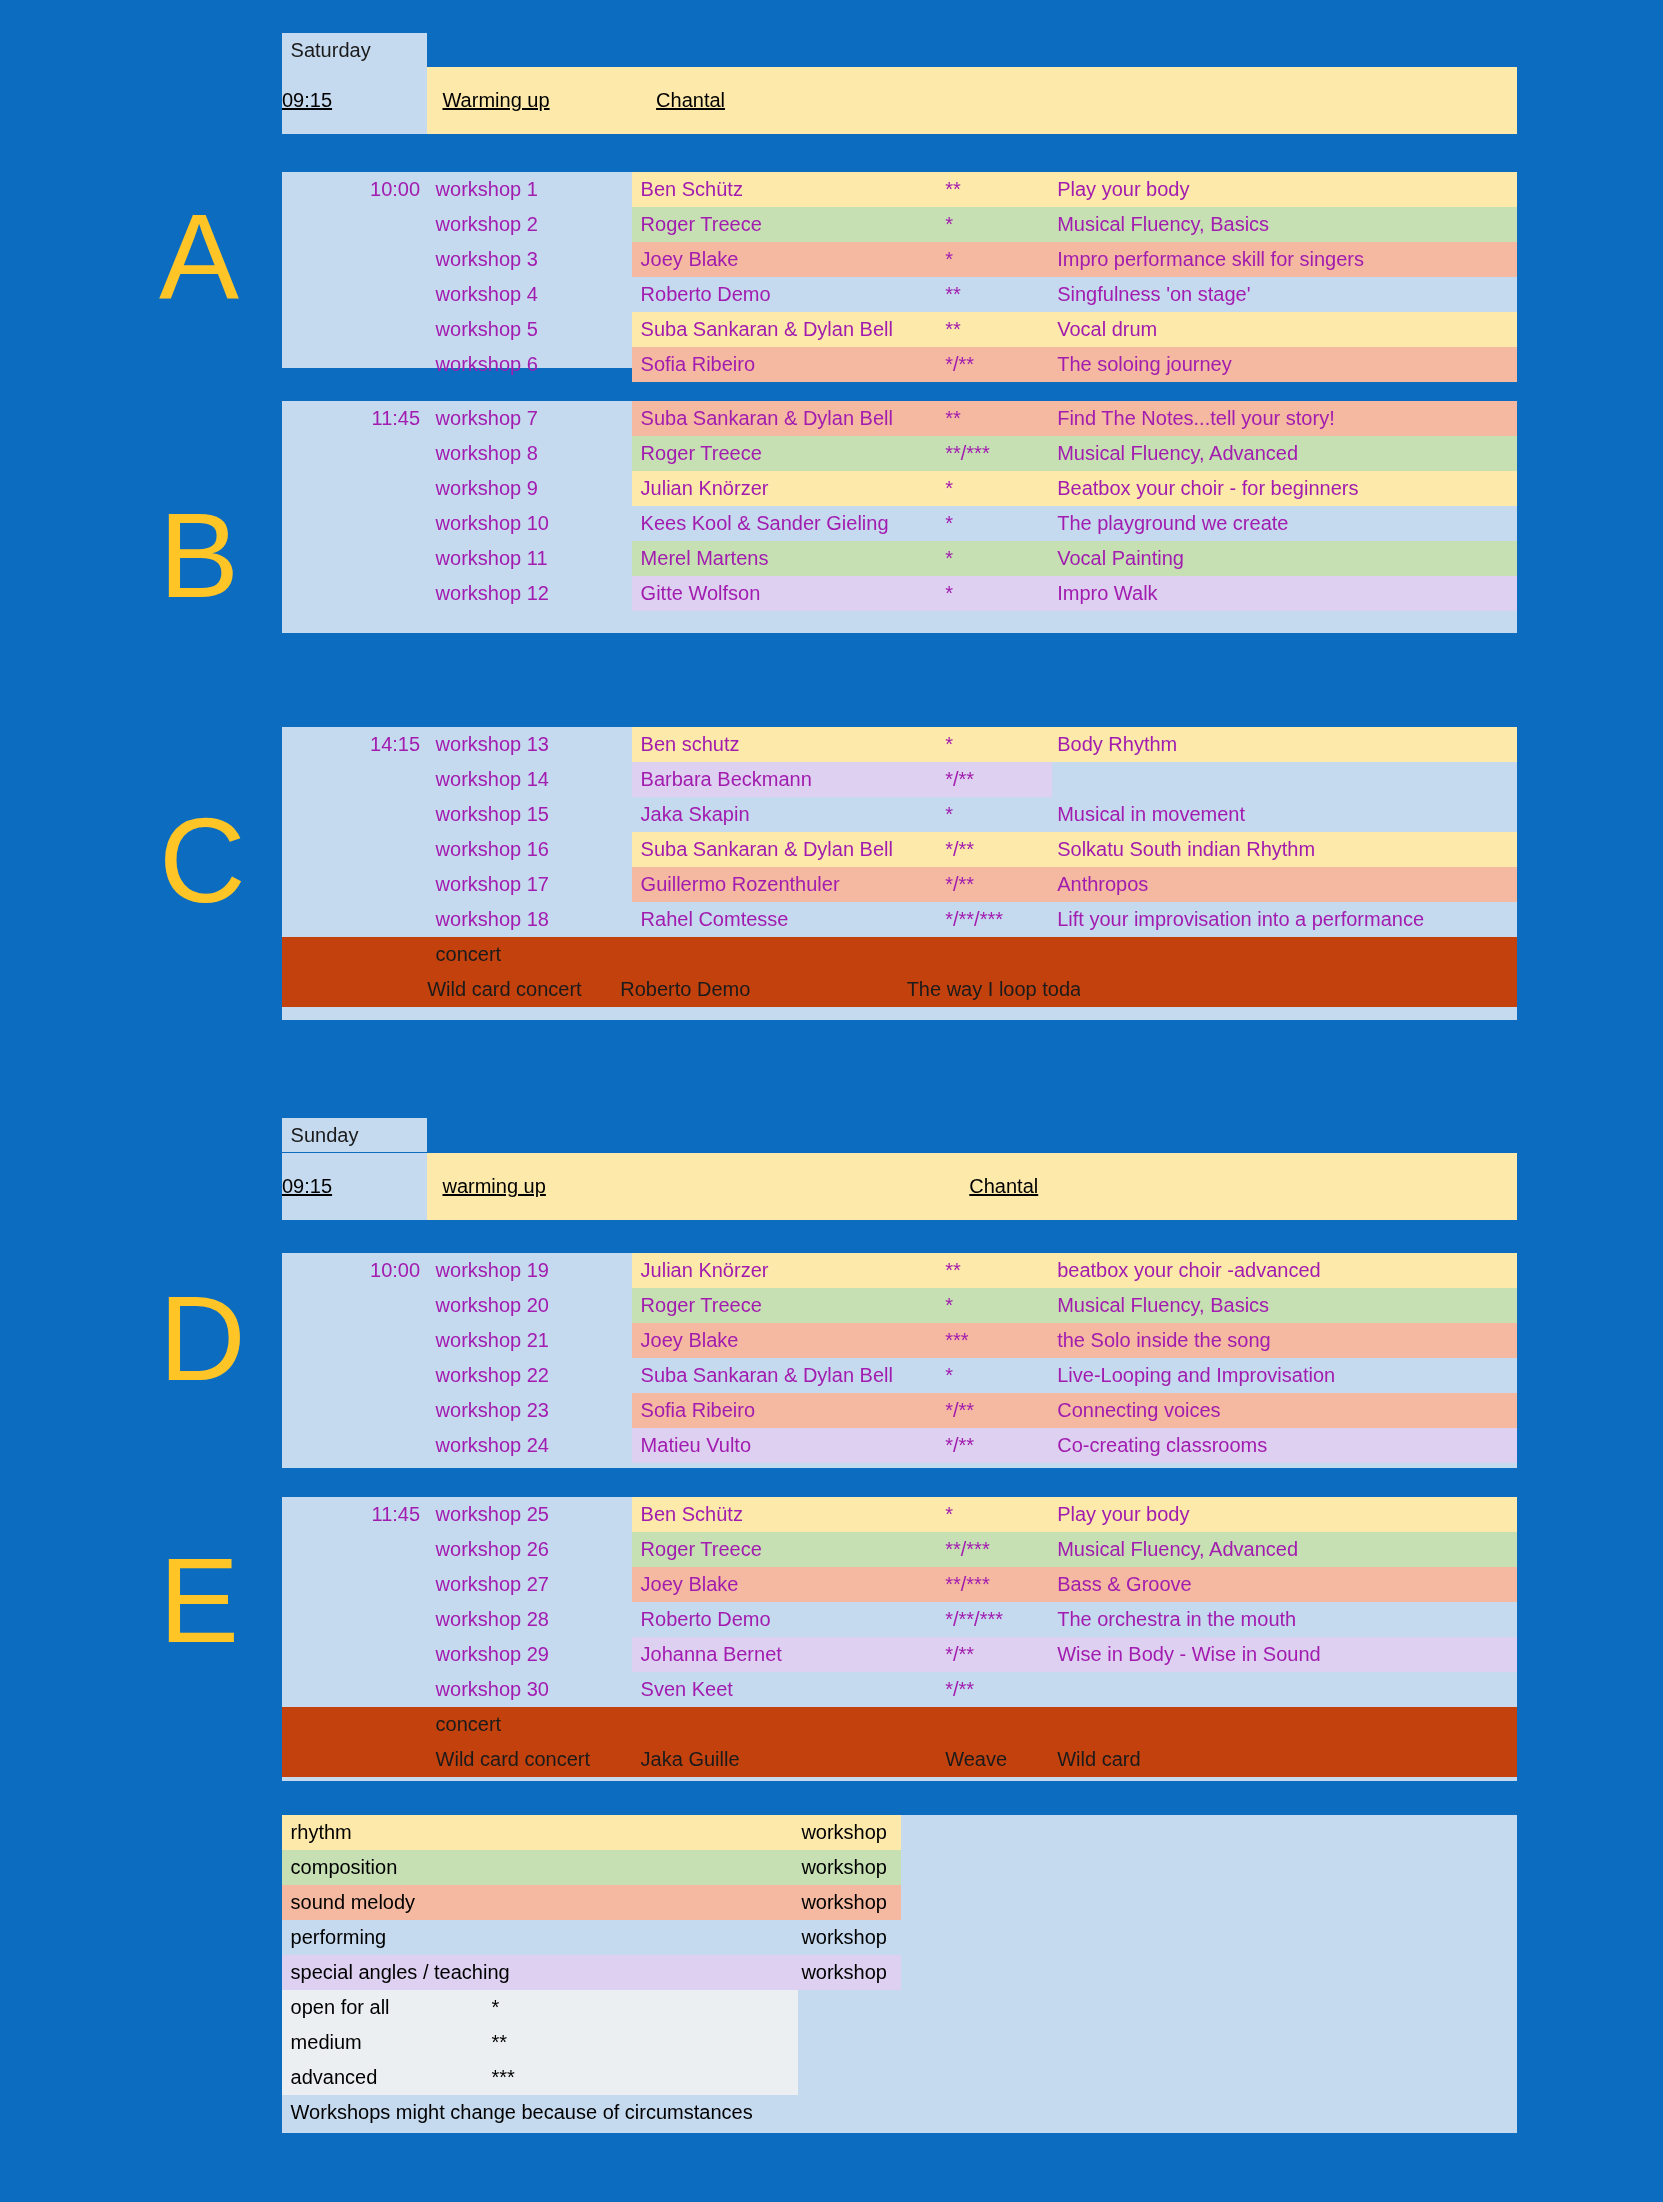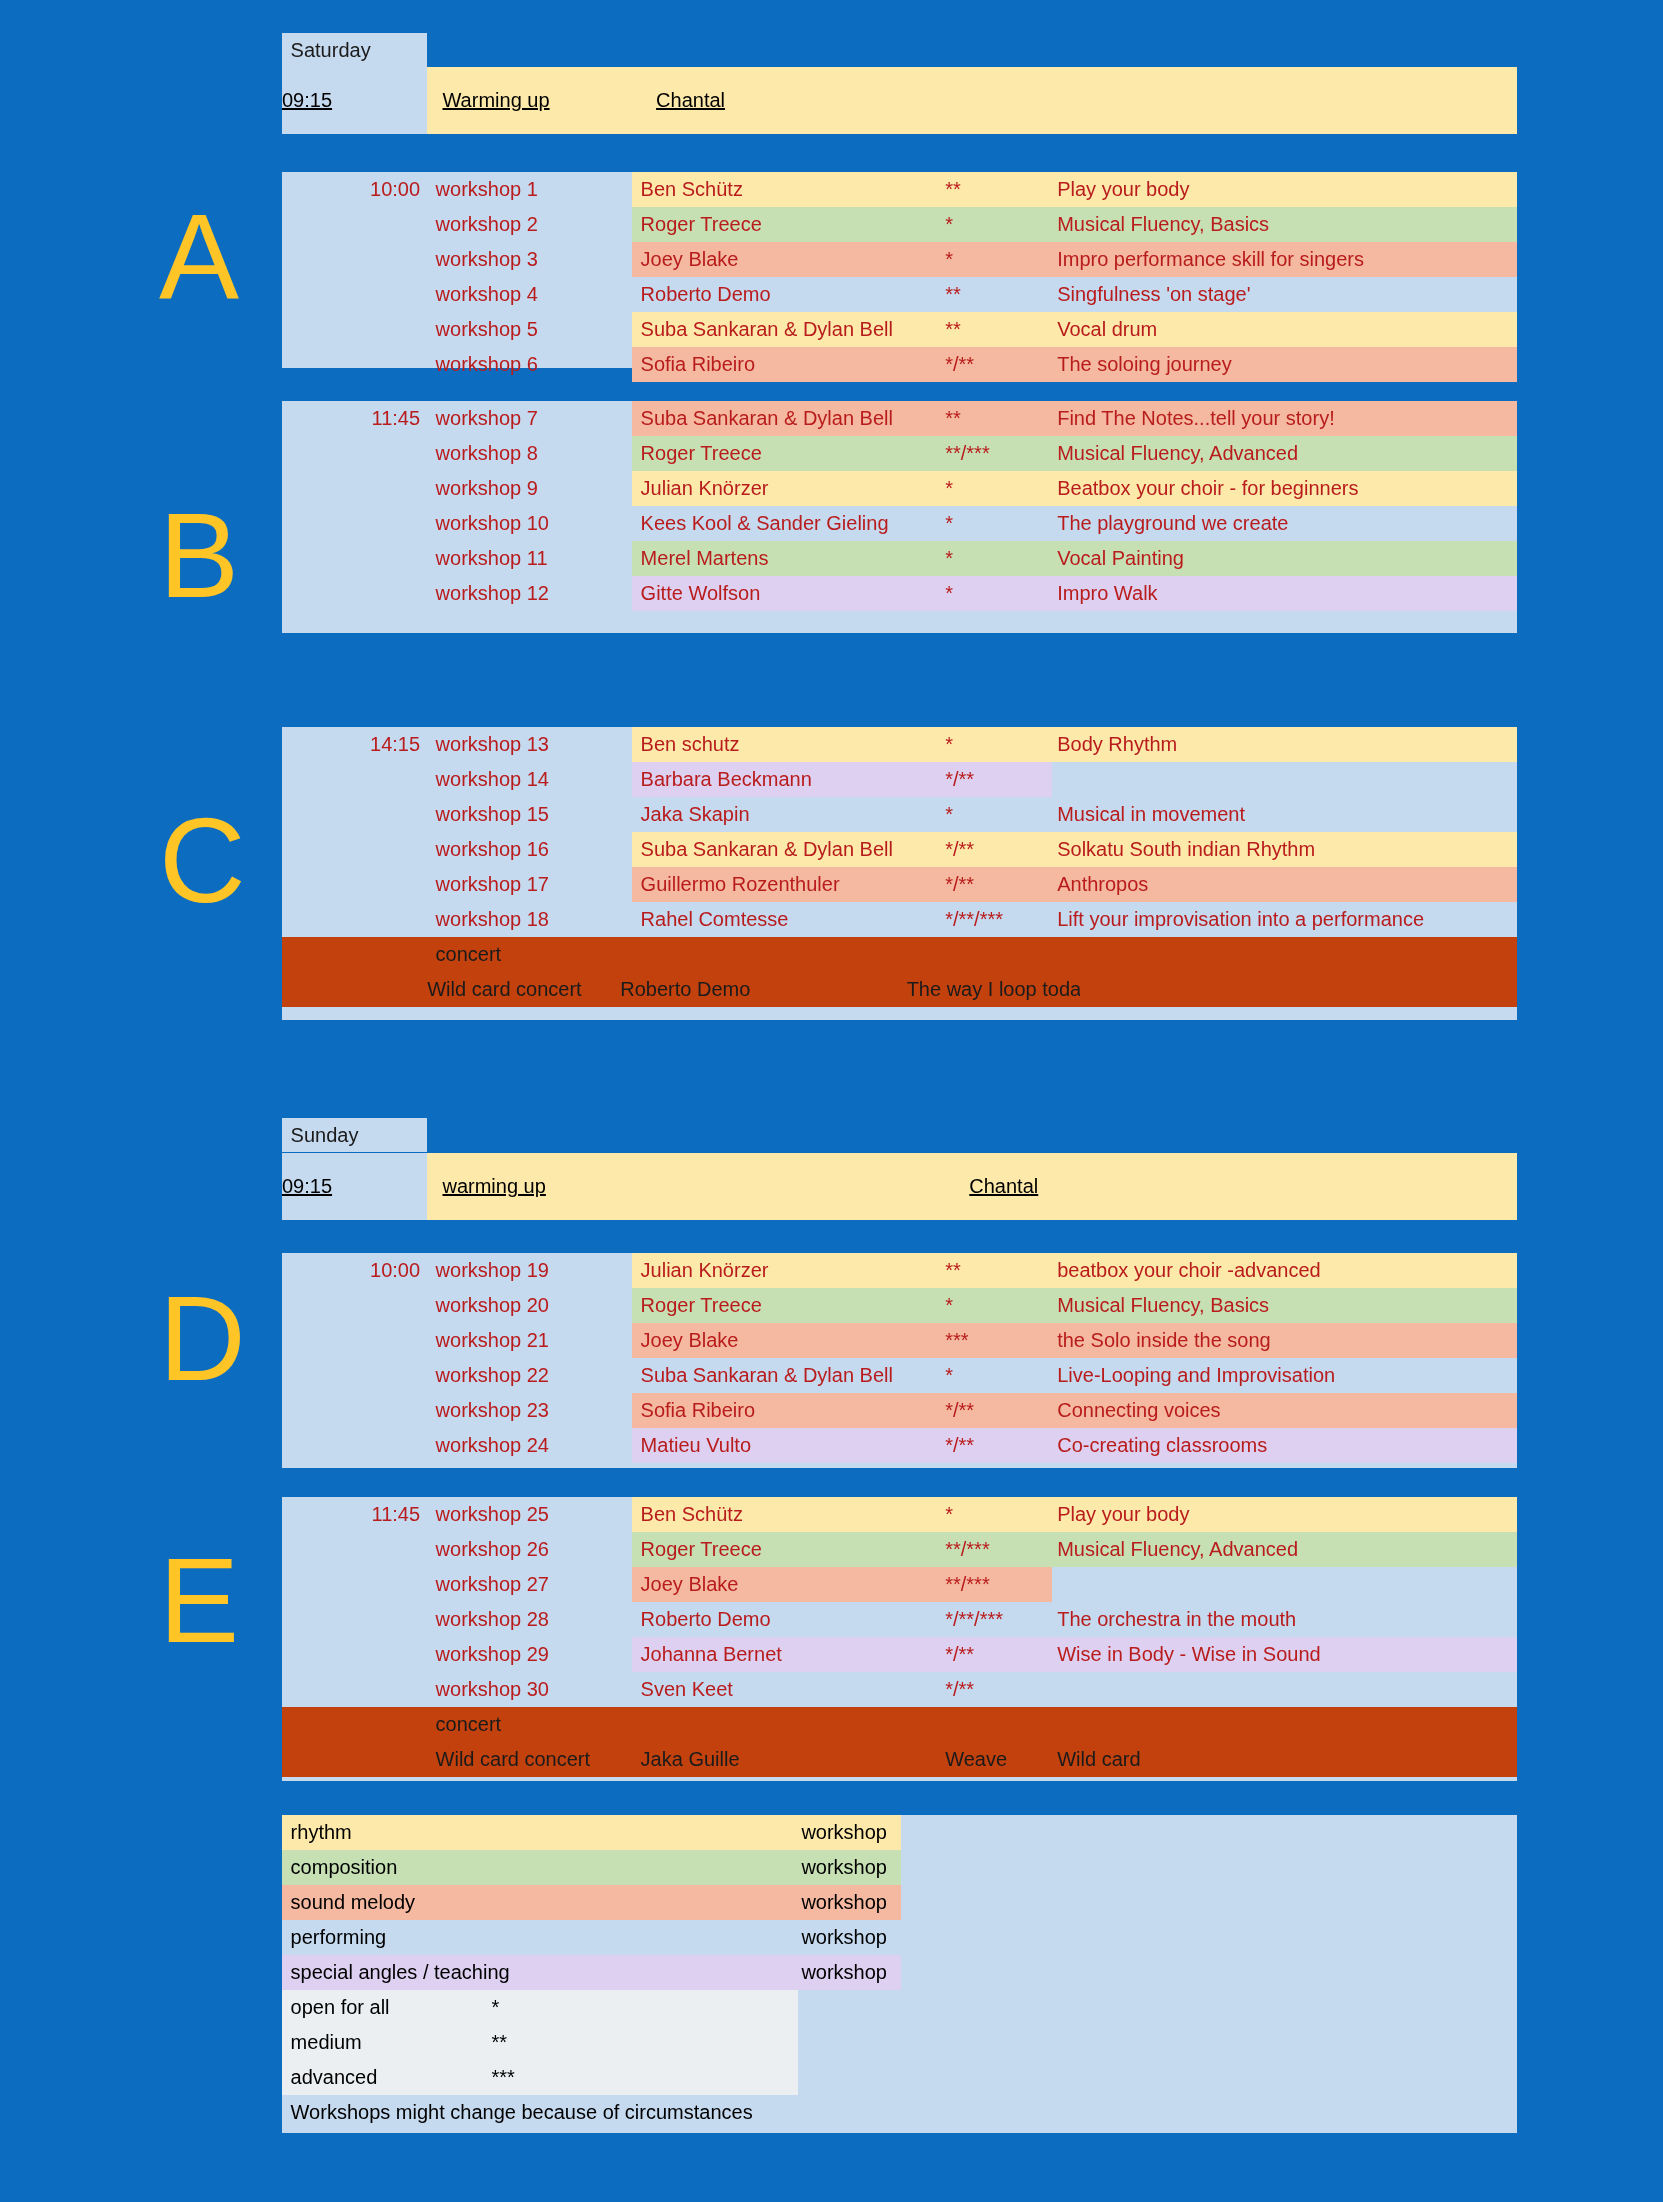--- a/index.html
+++ b/index.html
@@ -37,21 +37,21 @@
     background: #c5d9ef;
     left: 282px;
     width: 1235px;
   }
 
   .row {
     display: flex;
     align-items: stretch;
     height: 35px;
     font-size: 20px;
-    color: #b91c1c;
+    color: #a21caf;
   }
   .row > div {
     display: flex;
     align-items: center;
     padding: 0;
     box-sizing: border-box;
     white-space: nowrap;
     overflow: hidden;
   }
   .c-time   { width: 145px; justify-content: flex-end; padding-right: 6.9px !important; }
@@ -360,20 +360,21 @@
       <div class="c-ws">workshop 26</div>
       <div class="c-name fill-comp">Roger Treece</div>
       <div class="c-lvl fill-comp">**/***</div>
       <div class="c-title fill-comp">Musical Fluency, Advanced</div>
     </div>
     <div class="row">
       <div class="c-time"></div>
       <div class="c-ws">workshop 27</div>
       <div class="c-name fill-sound">Joey Blake</div>
       <div class="c-lvl fill-sound">**/***</div>
+      <div class="c-title fill-sound">Bass &amp; Groove</div>
     </div>
     <div class="row">
       <div class="c-time"></div>
       <div class="c-ws">workshop 28</div>
       <div class="c-name fill-perform">Roberto Demo</div>
       <div class="c-lvl fill-perform">*/**/***</div>
       <div class="c-title fill-perform">The orchestra in the mouth</div>
     </div>
     <div class="row">
       <div class="c-time"></div>

